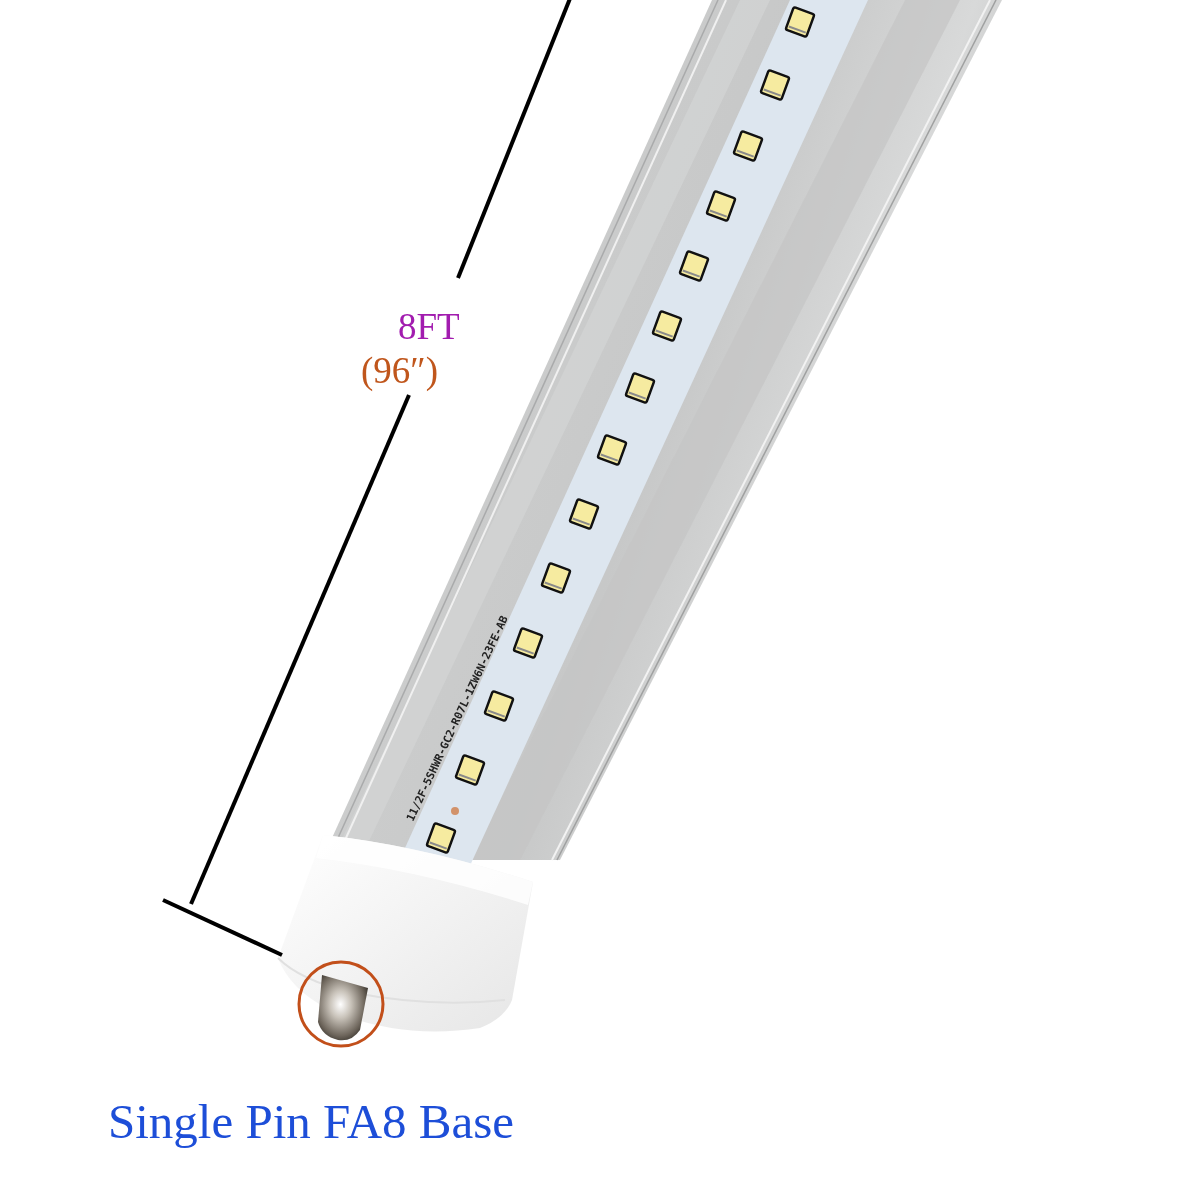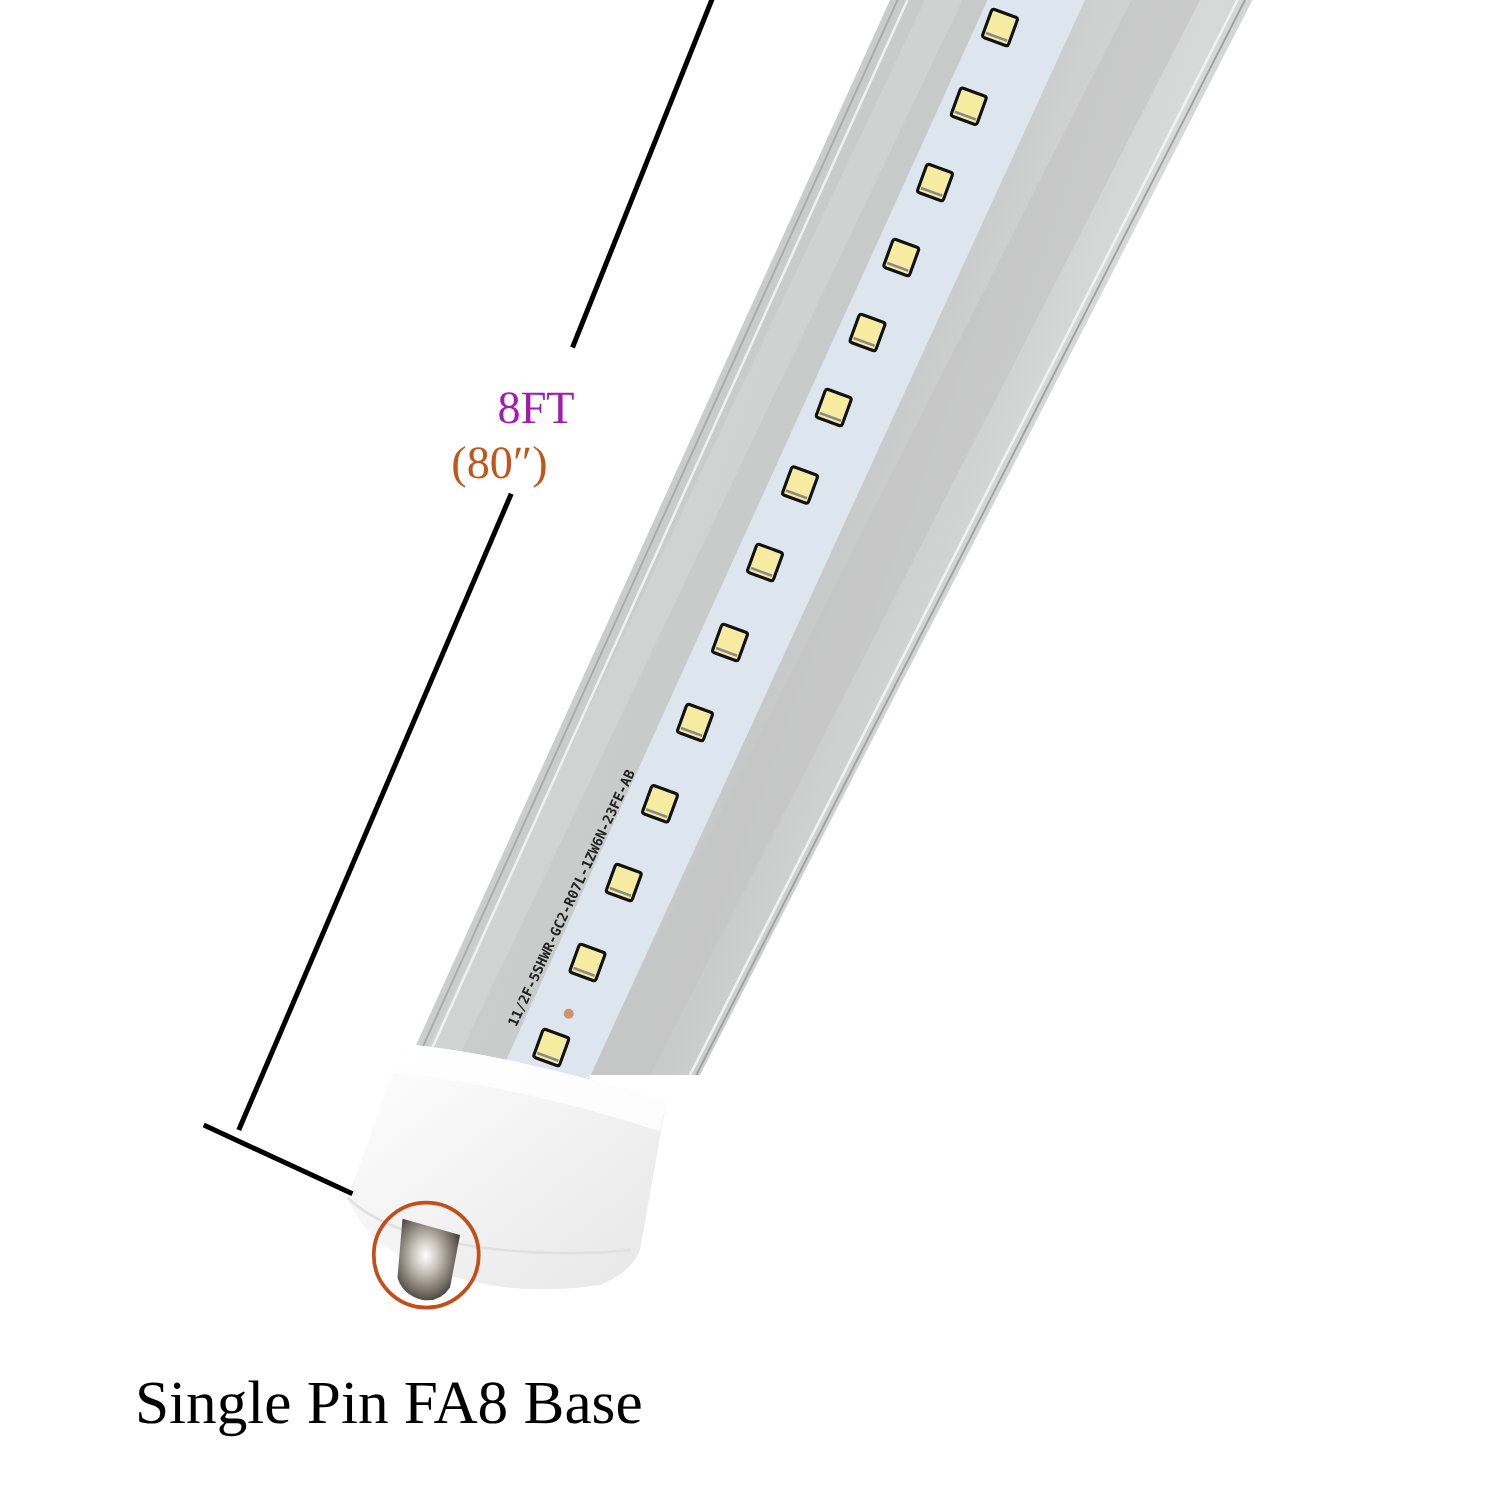--- a/index.html
+++ b/index.html
@@ -126,15 +126,15 @@
     <circle cx="341" cy="1004" r="42" fill="none" stroke="#c24f1a" stroke-width="3"></circle>
 
     <g stroke="#000" stroke-width="4" stroke-linecap="butt">
       <line x1="571" y1="-4" x2="458" y2="278"></line>
       <line x1="409" y1="395" x2="191" y2="904"></line>
       <line x1="163" y1="900" x2="282" y2="955"></line>
     </g>
   </svg>
 
   <div id="len-ft" class="label" style="color:#a21caf">8FT</div>
-  <div id="len-in" class="label" style="color:#c0561c">(80″)</div>
-  <div id="base-caption" class="label" style="color:#000000">Single Pin FA8 Base</div>
+  <div id="len-in" class="label" style="color:#c0561c">(96″)</div>
+  <div id="base-caption" class="label" style="color:#1d4ed8">Single Pin FA8 Base</div>
 </div>
 
 </body></html>

